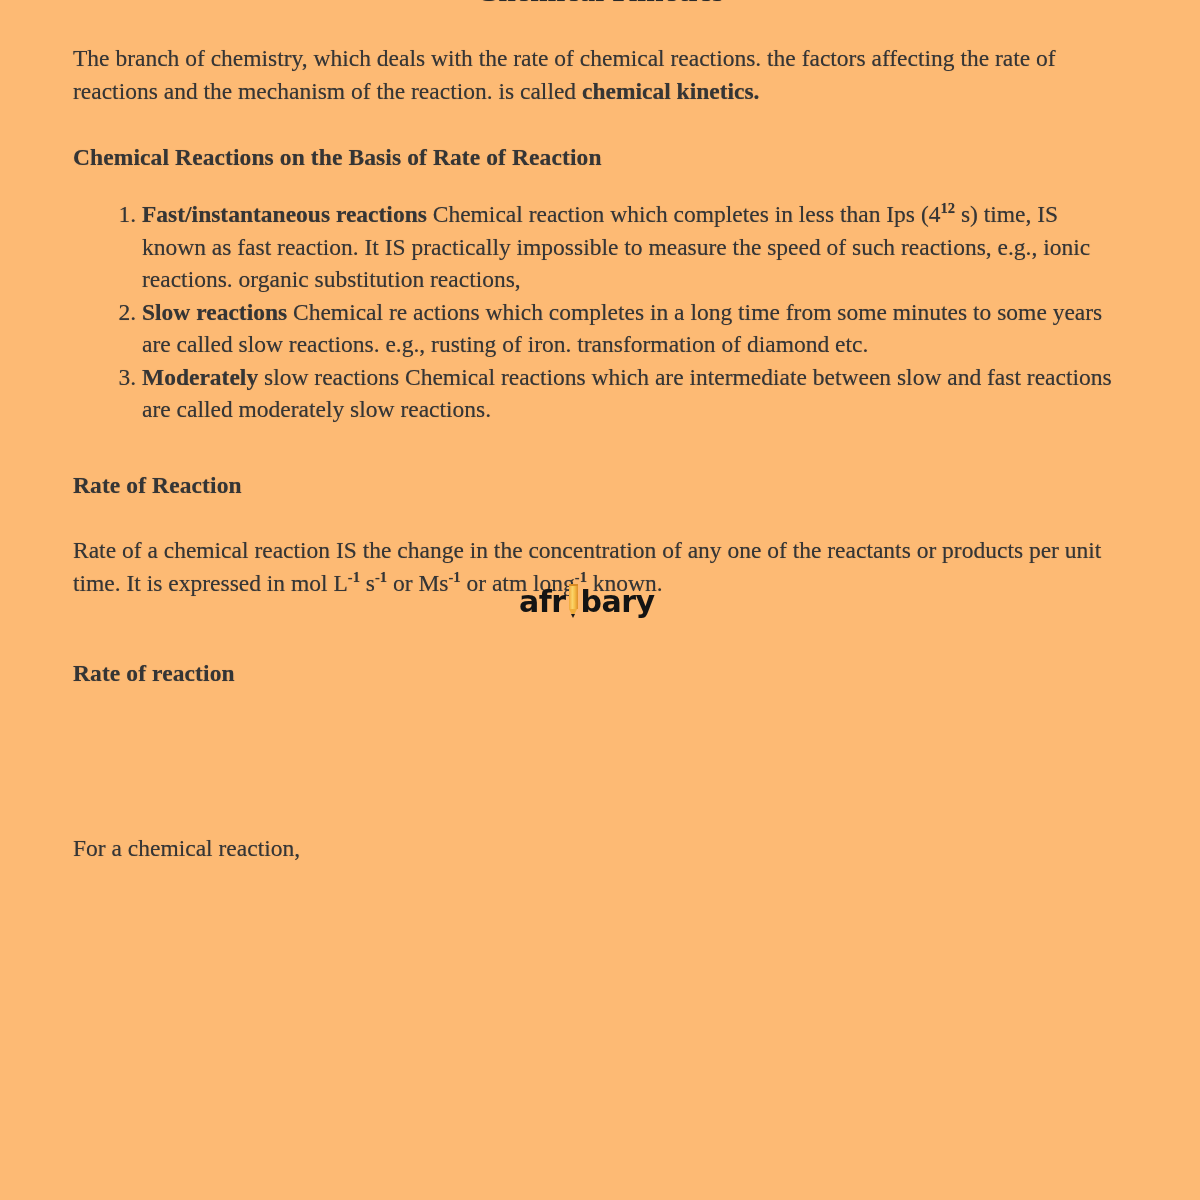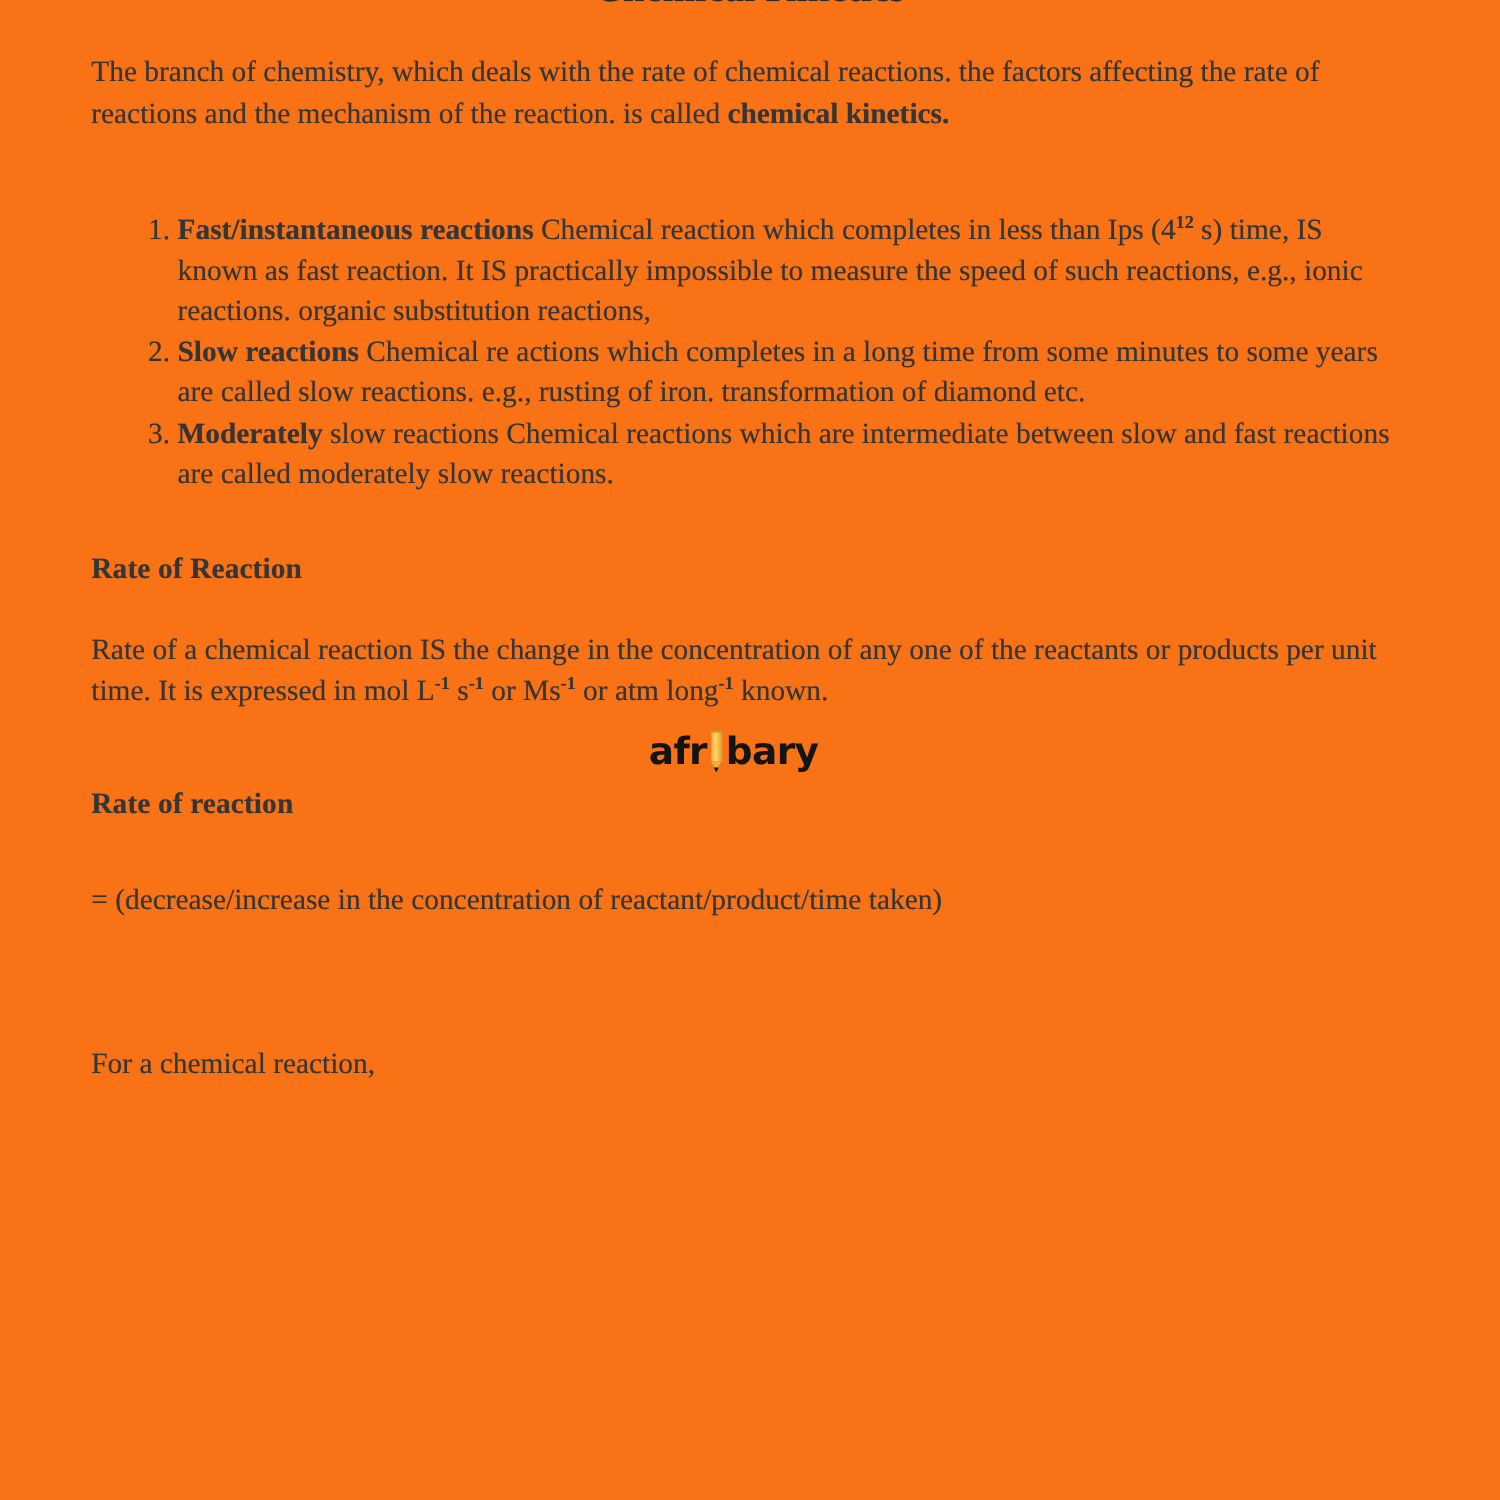--- a/index.html
+++ b/index.html
@@ -13,21 +13,21 @@
     position: relative;
     overflow: hidden;
     font-family: "Liberation Serif", "DejaVu Serif", serif;
     color: #2b2b2b;
   }
 
   
   #scan-page {
     position: absolute;
     inset: 0;
-    background: #f97316;
+    background: #fdba74;
   }
 
   
   .ink {
     color: #353535;
     -webkit-font-smoothing: antialiased;
     text-shadow: 0 0 0.7px rgba(60,60,60,0.55);
   }
 
   
@@ -183,20 +183,21 @@
   <div id="title-band">
     <span class="title-text">Chemical Kinetics</span>
   </div>
 
   <div id="content">
 
     <p class="para ink"><span>The branch of chemistry, which deals with the rate of chemical reactions. the factors affecting the rate of reactions and the mechanism of the reaction. is called </span><span class="term">chemical kinetics.</span></p>
 
     <div class="gap-lg"></div>
 
+    <h2 class="section-heading ink">Chemical Reactions on the Basis of Rate of Reaction</h2>
 
     <div class="gap-md"></div>
 
     <ol class="reaction-list ink">
       <li>
         <span class="num">1.</span>
         <span class="li-body"><span class="term">Fast/instantaneous reactions</span><span> Chemical reaction which completes in less than Ips (4</span><sup class="sscript">12</sup><span> s) time, IS known as fast reaction. It IS practically impossible to measure the speed of such reactions, e.g., ionic reactions. organic substitution reactions,</span></span>
       </li>
       <li>
         <span class="num">2.</span>
@@ -217,21 +218,20 @@
     <p class="para ink"><span>Rate of a chemical reaction IS the change in the concentration of any one of the reactants or products per unit time. It is expressed in mol L</span><sup class="sscript">-1</sup><span> s</span><sup class="sscript">-1</sup><span> or Ms</span><sup class="sscript">-1</sup><span> or atm long</span><sup class="sscript">-1</sup><span> known.</span></p>
 
     <div class="gap-xl"></div>
     <div style="height:14px"></div>
 
     <h2 class="section-heading ink">Rate of reaction</h2>
 
     <div class="gap-lg"></div>
     <div style="height:12px"></div>
 
-    <p class="para ink">= (decrease/increase in the concentration of reactant/product/time taken)</p>
 
     <div class="gap-xl"></div>
     <div style="height:6px"></div>
 
 
     <div class="gap-xl"></div>
     <div style="height:4px"></div>
 
     <p class="para ink">For a chemical reaction,</p>
 

